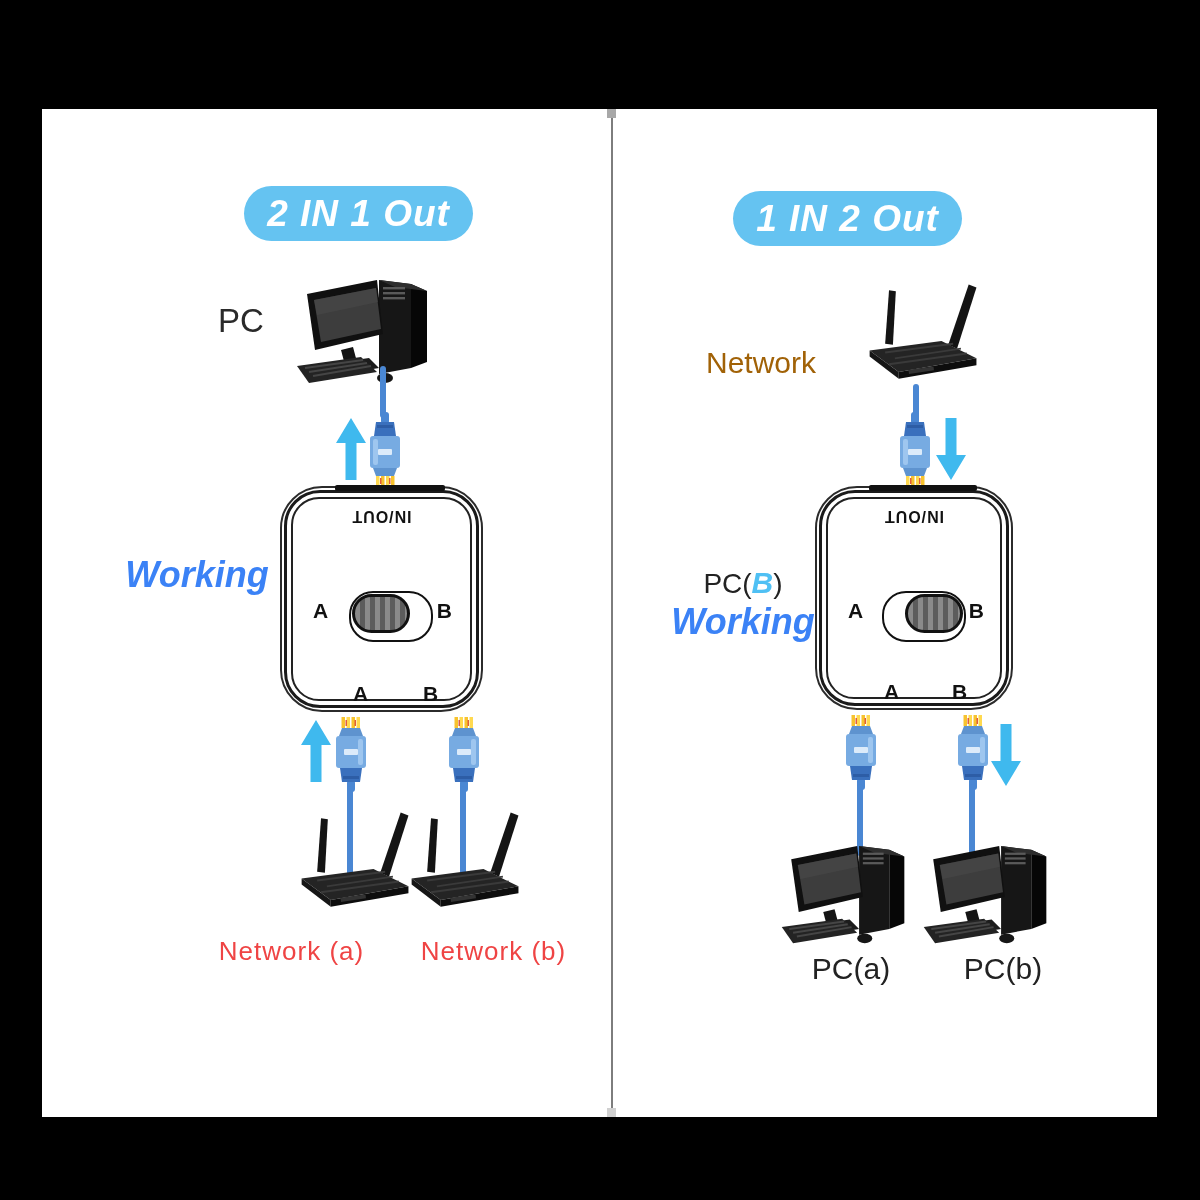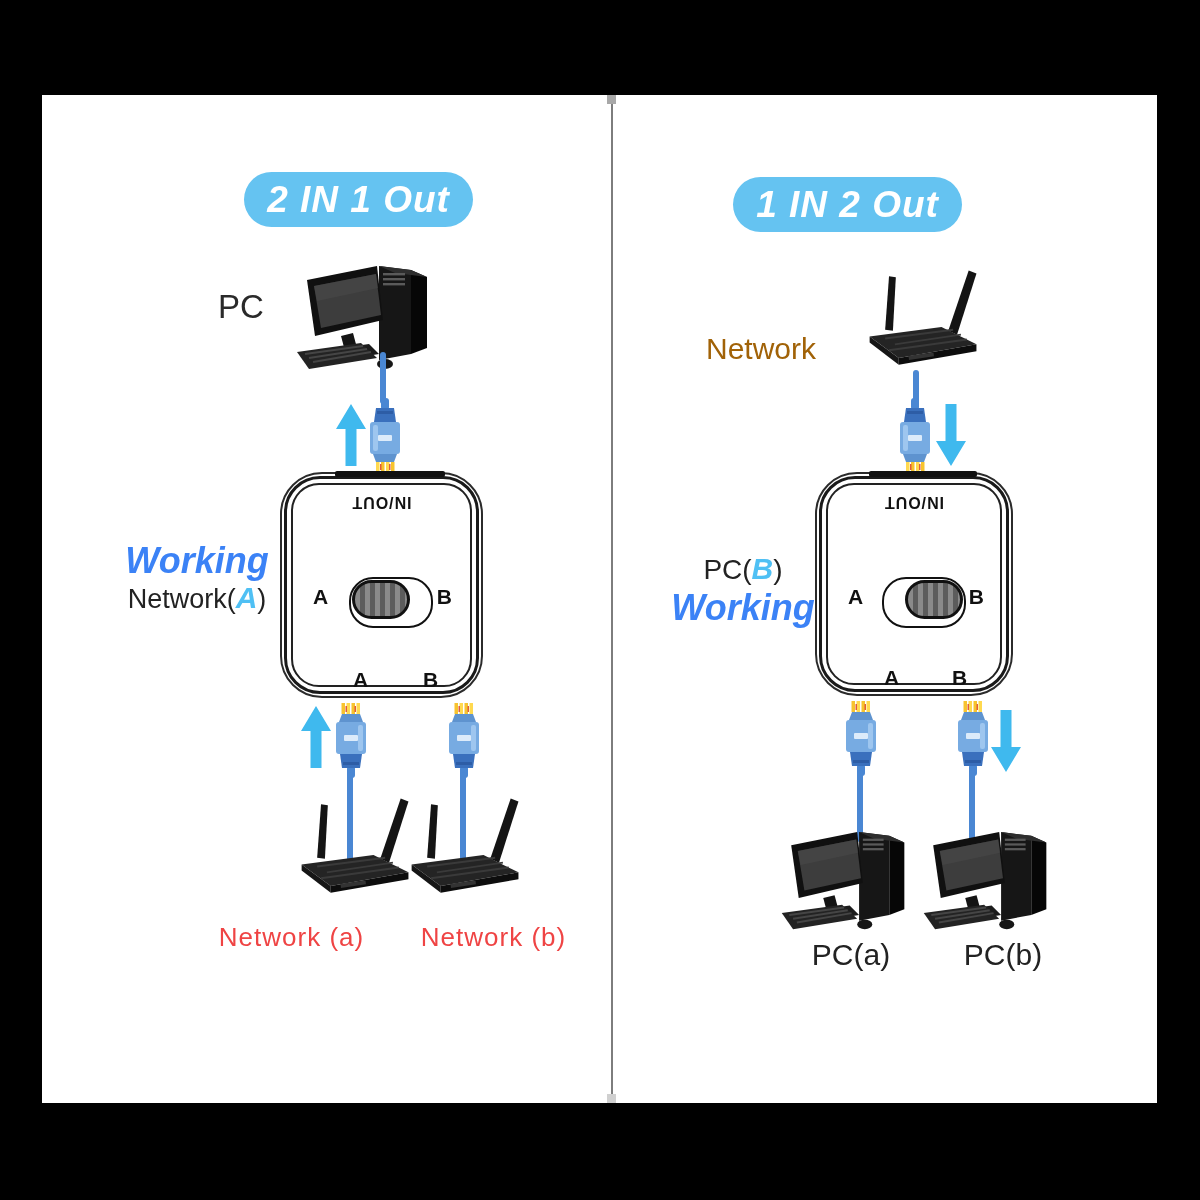--- a/index.html
+++ b/index.html
@@ -1,20 +1,20 @@
 <!DOCTYPE html>
 <html><head>
 <meta charset="utf-8">
 <style>
   html,body{margin:0;padding:0;}
   body{
     width:1200px;height:1200px;position:relative;background:#000;
     font-family:"Liberation Sans",sans-serif;overflow:hidden;color:#1f1f1f;
   }
-  .abs{position:absolute;}
+  .abs{position:absolute;margin-top:14px;}
   .canvas{left:42px;top:95px;width:1115px;height:1008px;background:#fff;}
   .divider{left:611px;top:95px;width:2px;height:1008px;background:#7d7d7d;}
   .divider-cap{width:9px;height:9px;left:607px;}
   .cap-top{top:95px;background:#a8a8a8;}
   .cap-bottom{top:1094px;background:#d0d0d0;}
 
   
   .badge{
     height:55px;border-radius:28px;display:flex;align-items:center;justify-content:center;
     font-size:37px;font-weight:bold;font-style:italic;color:#fff;letter-spacing:1px;
@@ -196,21 +196,20 @@
       <path d="M14 70 L44 92 L44 99 L14 76 Z" fill="#161616"></path>
       <rect x="54" y="90" width="26" height="4" fill="#333" transform="rotate(-8 54 90)"></rect>
     </svg>
   </div>
 
 <div class="abs dev-caption" style="left:204px;top:922px;width:175px;">Network (a)</div>
 <div class="abs dev-caption" style="left:406px;top:922px;width:175px;">Network (b)</div>
 
 <div class="abs status-block" style="left:108px;top:540px;width:178px;">
   <div class="status-strong">Working</div>
-  <div class="status-sub"><span>Network(</span><span class="hl">A</span><span>)</span></div>
 </div>
 
 <div class="abs badge" style="left:733px;top:177px;width:229px;">1 IN 2 Out</div>
 
 <div class="abs lbl" style="left:706px;top:332px;font-size:30px;color:#a16207;">Network</div>
 
 <div class="abs icon-wrap" style="left:856px;top:266px;width:136px;height:114px;">
     <svg viewBox="0 0 140 112" preserveAspectRatio="xMidYMid meet">
       <path d="M34 8 L41 9 L38 64 L30 63 Z" fill="#141414"></path>
       <path d="M116 2 L124 5 L104 68 L95 64 Z" fill="#141414"></path>

